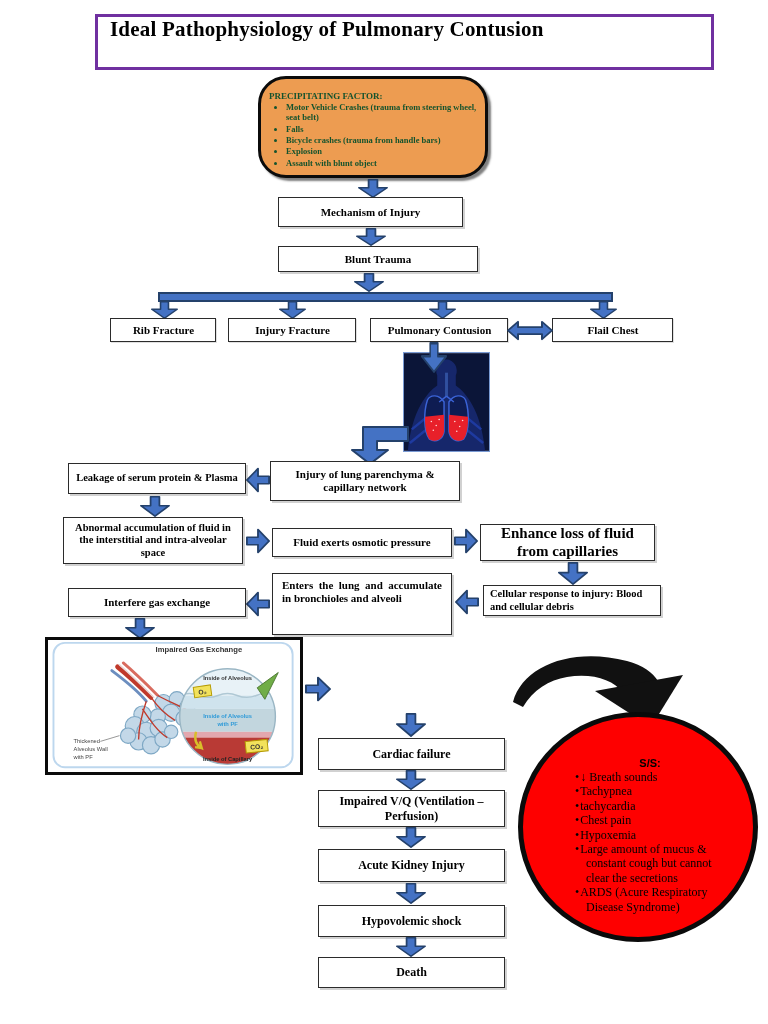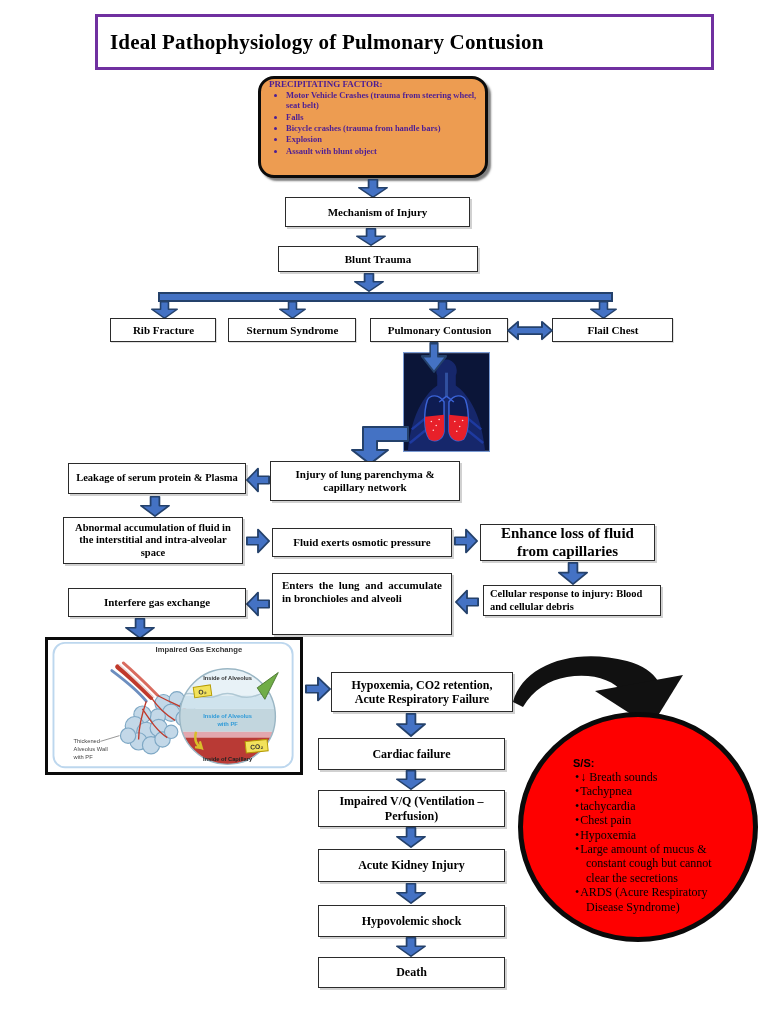--- a/index.html
+++ b/index.html
@@ -4,28 +4,28 @@
 <style>
   html,body{margin:0;padding:0;background:#ffffff;}
   #canvas{
     position:relative;width:768px;height:1024px;background:#ffffff;overflow:hidden;
     font-family:"Liberation Serif","DejaVu Serif",serif;color:#000;
   }
   .abs{position:absolute;}
   
   .title-box{
     left:95px;top:14px;width:601px;height:50px;border:3px solid #7030A0;
-    display:flex;align-items:center;padding-left:12px;box-sizing:content-box;background:#fff;
+    display:flex;padding-left:12px;box-sizing:content-box;background:#fff;
   }
   .title-box span{font-size:21px;font-weight:bold;letter-spacing:.2px;}
   
   .orange-box{
     left:258px;top:76px;width:230px;height:102px;background:#ED9C51;border:3px solid #0b0b0b;
-    border-radius:16px;box-sizing:border-box;box-shadow:3px 3px 2px rgba(60,60,60,.65);
-    padding:0 6px 0 8px;color:#4c1d95;
+    border-radius:28px;box-sizing:border-box;box-shadow:3px 3px 2px rgba(60,60,60,.65);
+    padding:12px 6px 0 8px;color:#14532d;
   }
   .orange-box h3{margin:0;font-size:9px;font-weight:bold;}
   .orange-box ul{margin:1px 0 0 0;padding-left:17px;}
   .orange-box li{font-size:8.5px;font-weight:bold;line-height:1.22;margin-bottom:1px;}
   
   .node{
     background:#fff;border:1.5px solid #2b2b2b;box-sizing:border-box;
     display:flex;align-items:center;justify-content:center;text-align:center;
     font-weight:bold;font-size:11px;line-height:1.18;padding:2px 6px;
     box-shadow:2px 2px 0 rgba(0,0,0,.18);
@@ -33,21 +33,21 @@
   .node.thin{box-shadow:1px 1px 0 rgba(0,0,0,.12);border-width:1.2px;padding-left:7px;}
   .node.left{justify-content:flex-start;text-align:left;}
   .node.justify{display:block;text-align:justify;padding:5px 9px;}
   .arrow{display:block;}
   .bar{background:#4472C4;border:2px solid #24416B;box-sizing:border-box;}
   
   .ss-circle{
     left:518px;top:712px;width:240px;height:230px;background:#FE0000;border:5px solid #0a0a0a;
     border-radius:50%;box-sizing:border-box;padding:40px 26px 0 46px;overflow:hidden;
   }
-  .ss-circle h3{margin:0 0 1px 4px;font-size:11px;font-weight:bold;font-family:"Liberation Sans","DejaVu Sans",sans-serif;}
+  .ss-circle h3{margin:0 0 1px 4px;font-size:11px;font-weight:bold;font-family:"Liberation Sans","DejaVu Sans",sans-serif;text-align:center;}
   .ss-circle ul{margin:0;padding:0;list-style:none;}
   .ss-circle li{
     font-size:12px;font-weight:normal;line-height:1.2;
     padding-left:17px;text-indent:-11px;
   }
   .ss-circle li::before{content:"\2022";margin-right:1px;}
   
   .lungs-frame{left:403px;top:352px;width:87px;height:100px;border:1px solid #7a9bd4;box-sizing:border-box;}
   .alveoli-frame{left:45px;top:637px;width:258px;height:138px;border:3px solid #0b0b0b;box-sizing:border-box;background:#fff;}
 </style>
@@ -68,21 +68,21 @@
       <li>Bicycle crashes (trauma from handle bars)</li>
       <li>Explosion</li>
       <li>Assault with blunt object</li>
     </ul>
   </div>
 
   <svg class="abs arrow" style="left:358px;top:179px" width="30" height="19" viewBox="0 0 34 26" preserveAspectRatio="none">
     <polygon points="12,1 22,1 22,12 33,12 17,25 1,12 12,12" fill="#4472C4" stroke="#24416B" stroke-width="2" stroke-linejoin="round"></polygon>
   </svg>
 
-  <div class="abs node" style="left:285px;top:197px;width:185px;height:30px">Mechanism of Injury</div>
+  <div class="abs node" style="left:278px;top:197px;width:185px;height:30px">Mechanism of Injury</div>
 
   <svg class="abs arrow" style="left:356px;top:228px" width="30" height="18" viewBox="0 0 34 26" preserveAspectRatio="none">
     <polygon points="12,1 22,1 22,12 33,12 17,25 1,12 12,12" fill="#4472C4" stroke="#24416B" stroke-width="2" stroke-linejoin="round"></polygon>
   </svg>
 
   <div class="abs node" style="left:278px;top:246px;width:200px;height:26px">Blunt Trauma</div>
 
   <svg class="abs arrow" style="left:354px;top:273px" width="30" height="19" viewBox="0 0 34 26" preserveAspectRatio="none">
     <polygon points="12,1 22,1 22,12 33,12 17,25 1,12 12,12" fill="#4472C4" stroke="#24416B" stroke-width="2" stroke-linejoin="round"></polygon>
   </svg>
@@ -95,21 +95,21 @@
     <polygon points="12,1 22,1 22,12 33,12 17,25 1,12 12,12" fill="#4472C4" stroke="#24416B" stroke-width="2" stroke-linejoin="round"></polygon>
   </svg>
   <svg class="abs arrow" style="left:429px;top:301px" width="27" height="18" viewBox="0 0 34 26" preserveAspectRatio="none">
     <polygon points="12,1 22,1 22,12 33,12 17,25 1,12 12,12" fill="#4472C4" stroke="#24416B" stroke-width="2" stroke-linejoin="round"></polygon>
   </svg>
   <svg class="abs arrow" style="left:590px;top:301px" width="27" height="18" viewBox="0 0 34 26" preserveAspectRatio="none">
     <polygon points="12,1 22,1 22,12 33,12 17,25 1,12 12,12" fill="#4472C4" stroke="#24416B" stroke-width="2" stroke-linejoin="round"></polygon>
   </svg>
 
   <div class="abs node thin" style="left:110px;top:318px;width:106px;height:24px">Rib Fracture</div>
-  <div class="abs node thin" style="left:228px;top:318px;width:128px;height:24px">Sternum Syndrome</div>
+  <div class="abs node thin" style="left:228px;top:318px;width:128px;height:24px">Injury Fracture</div>
   <div class="abs node thin" style="left:370px;top:318px;width:138px;height:24px">Pulmonary Contusion</div>
   <div class="abs node thin" style="left:552px;top:318px;width:121px;height:24px">Flail Chest</div>
 
   <svg class="abs arrow" style="left:507px;top:320px" width="46" height="21" viewBox="0 0 46 24" preserveAspectRatio="none">
     <polygon points="1,12 11,2 11,8 35,8 35,2 45,12 35,22 35,16 11,16 11,22" fill="#4472C4" stroke="#24416B" stroke-width="2" stroke-linejoin="round"></polygon>
   </svg>
 
   <svg class="abs lungs-frame" viewBox="0 0 87 100">
     <rect x="0" y="0" width="87" height="100" fill="#0B1538"></rect>
     <path d="M4 100 C8 58 24 40 34 33 L34 23 A10.5 11.5 0 1 1 53 23 L53 33 C63 40 79 58 83 100 Z" fill="#16276B"></path>
@@ -250,21 +250,20 @@
       <text x="24" y="116">Alveolus Wall</text>
       <text x="24" y="124">with PF</text>
       <path d="M52 106 L72 100" stroke="#777" stroke-width="0.8" fill="none"></path>
     </g>
   </svg>
 
   <svg class="abs arrow" style="left:305px;top:676px" width="26" height="26" viewBox="0 0 26 34" preserveAspectRatio="none">
     <polygon points="1,12 13,12 13,2 25,17 13,32 13,22 1,22" fill="#4472C4" stroke="#24416B" stroke-width="2" stroke-linejoin="round"></polygon>
   </svg>
 
-  <div class="abs node" style="left:331px;top:672px;width:182px;height:40px;font-size:12px">Hypoxemia, CO2 retention, Acute Respiratory Failure</div>
 
   <svg class="abs" style="left:505px;top:645px" width="180" height="85" viewBox="0 0 180 85">
     <path d="M8 57 C18 20 68 2 122 16 C138 20 148 28 153 36 L118 48 C108 34 86 28 62 32 C44 35 28 45 18 62 Z" fill="#111"></path>
     <path d="M90 46 L178 30 L146 82 Z" fill="#111"></path>
   </svg>
 
   <div class="abs ss-circle">
     <h3>S/S:</h3>
     <ul>
       <li>↓ Breath sounds</li>

